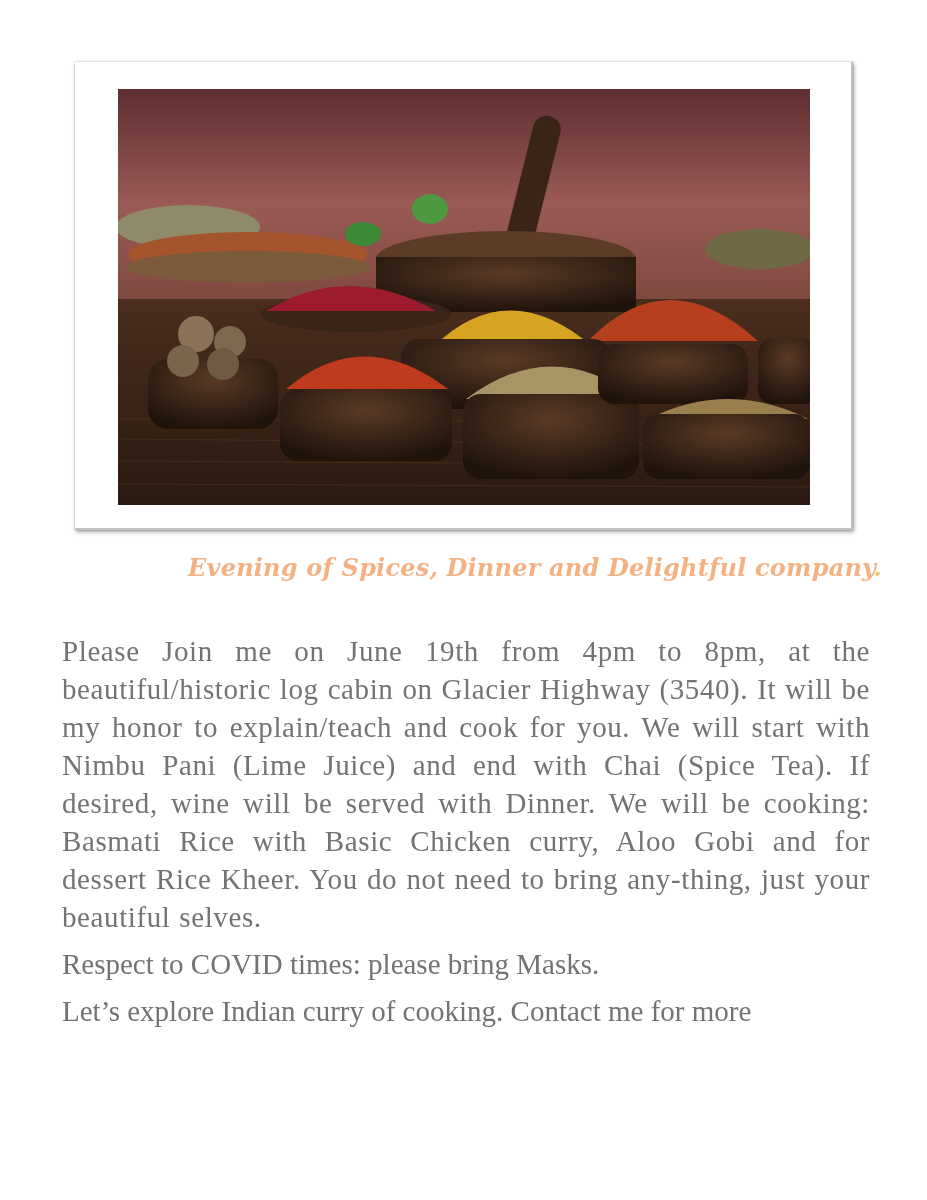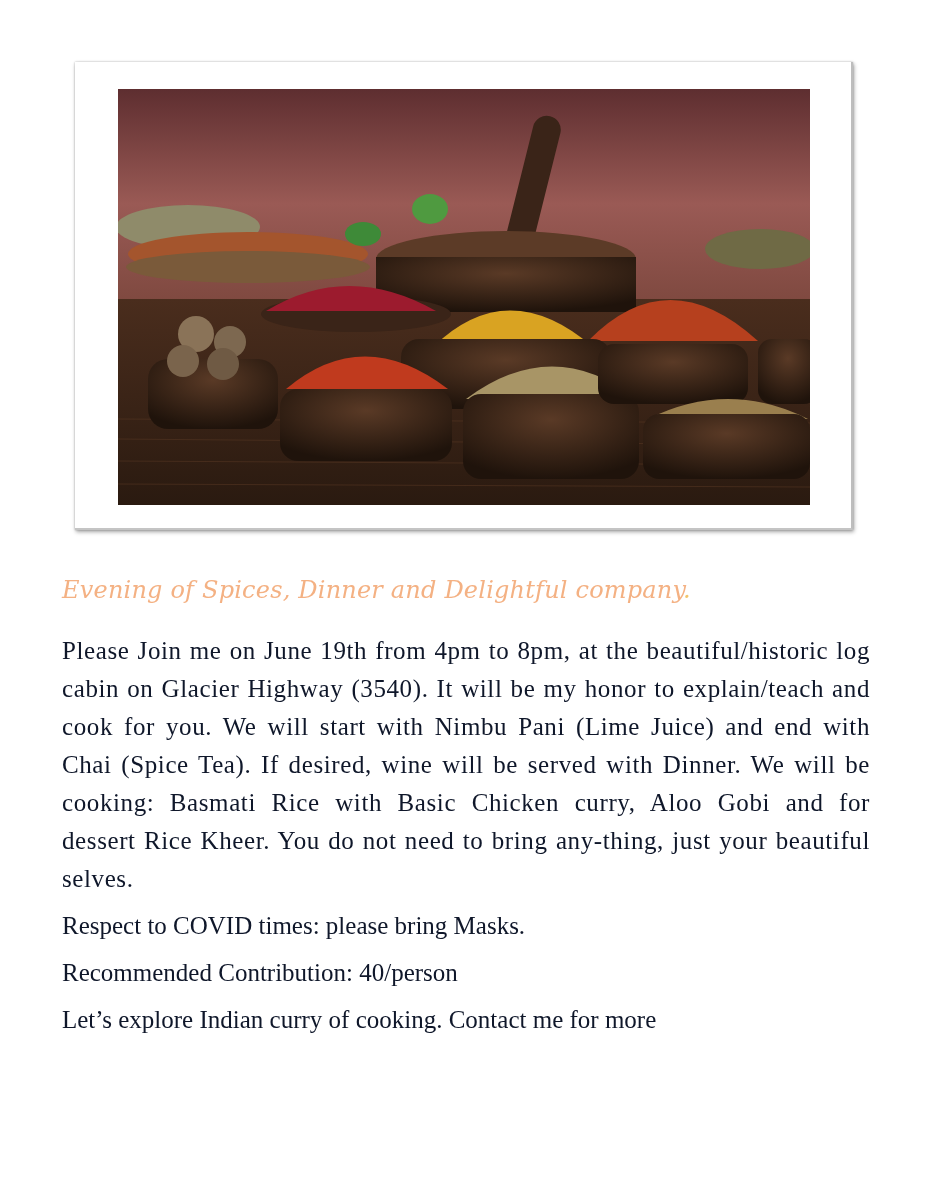--- a/index.html
+++ b/index.html
@@ -33,40 +33,41 @@
       width: 692px;
       height: 416px;
       overflow: hidden;
       background: linear-gradient(180deg, #6b3536 0%, #8a4a48 30%, #6a3b30 52%, #3d2418 70%, #2f1d13 100%);
     }
     .photo svg { display: block; width: 100%; height: 100%; }
 
     .title {
       position: absolute;
       left: 62px;
-      top: 576px;
+      top: 553px;
       width: 820px;
       font-family: "DejaVu Serif", "Liberation Serif", serif;
       font-style: italic;
-      font-weight: normal;
+      font-weight: bold;
       font-size: 24px;
       letter-spacing: 0.2px;
       color: #f4b183;
       white-space: nowrap;
+      text-align: right;
     }
     .title .dot { color: #f2c46a; }
 
     .body-text {
       position: absolute;
       left: 62px;
       top: 632px;
       width: 808px;
-      color: #0f172a;
+      color: #737373;
       font-family: "Liberation Serif", "DejaVu Serif", serif;
-      font-size: 25px;
+      font-size: 29px;
       line-height: 38px;
     }
     .body-text p { margin: 0; }
     .para-main {
       text-align: justify;
       text-align-last: left;
       letter-spacing: 0.6px;
       word-spacing: 1px;
     }
     .para-gap { margin-top: 9px !important; }
@@ -144,15 +145,14 @@
       <rect x="525" y="325" width="167" height="65" rx="16" fill="url(#bowl)"></rect>
     </svg>
   </div>
 </div>
 
 <div class="title"><span>Evening of Spices, Dinner and Delightful company</span><span class="dot">.</span></div>
 
 <div class="body-text">
   <p class="para-main">Please Join me on June 19th from 4pm to 8pm,  at the beautiful/historic log cabin on Glacier Highway (3540).  It will be my honor to explain/teach and cook for you. We will start with Nimbu Pani (Lime Juice) and end with Chai (Spice Tea). If desired, wine will be served with Dinner. We will be cooking: Basmati Rice with Basic Chicken curry, Aloo Gobi and for dessert Rice Kheer. You do not need to bring any-thing, just your beautiful selves.</p>
   <p class="para-gap">Respect to COVID times: please bring Masks.</p>
-  <p class="para-spaced">Recommended Contribution: 40/person</p>
   <p class="para-spaced">Let’s explore Indian curry of cooking.  Contact me for more</p>
 </div>
 
 </body></html>

